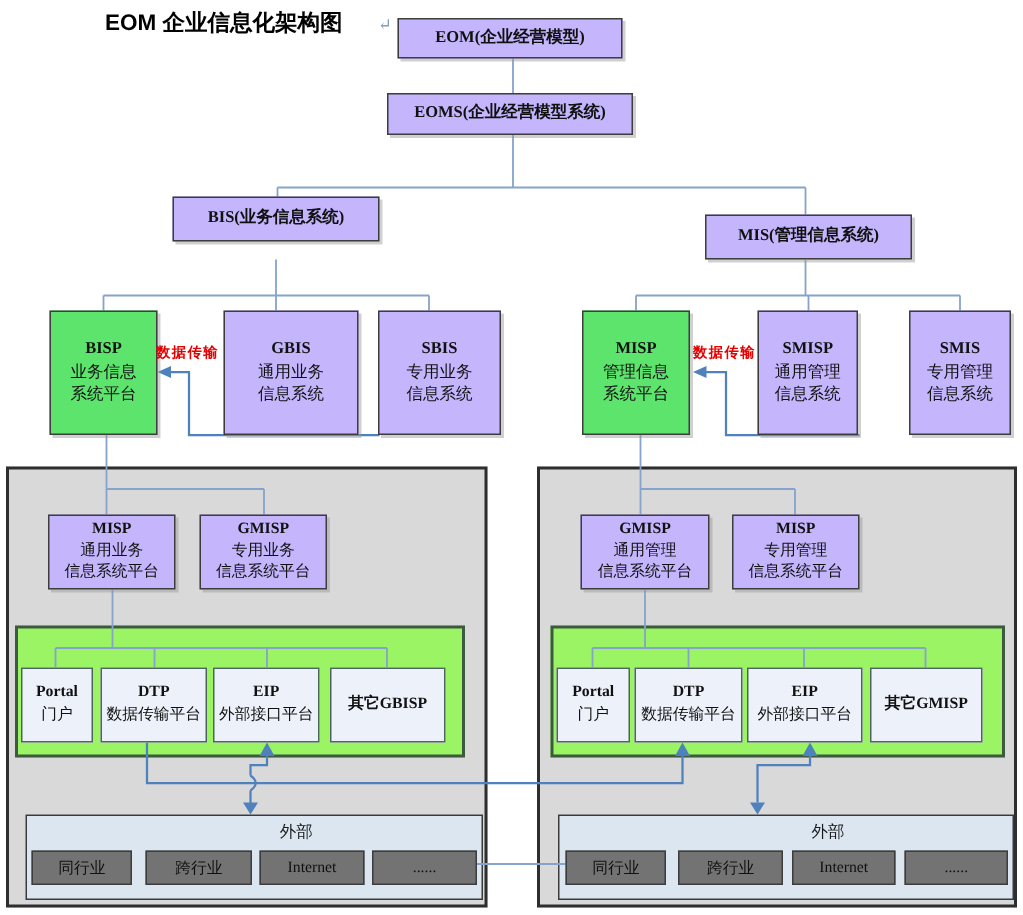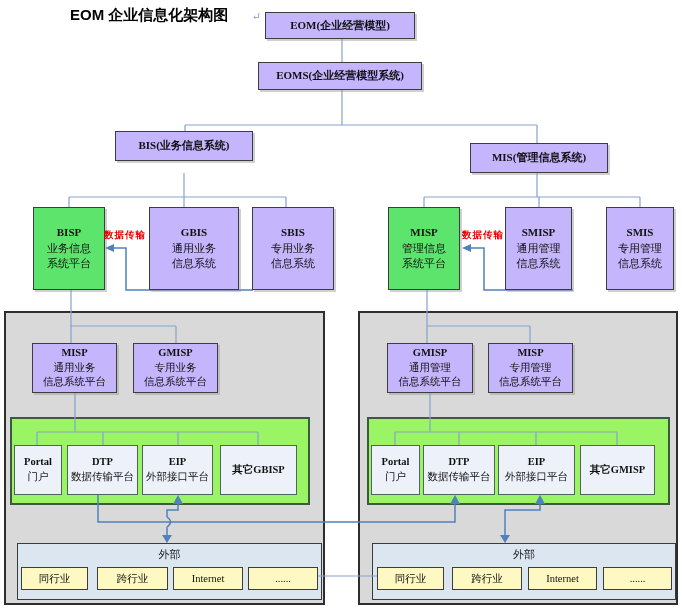--- a/index.html
+++ b/index.html
@@ -4,29 +4,29 @@
 <style>
   html,body{margin:0;padding:0;background:#ffffff;}
   #stage{position:relative;width:682px;height:610px;background:#ffffff;overflow:hidden;
          font-family:"Liberation Serif","DejaVu Serif",serif;}
   #title{position:absolute;left:70px;top:6px;font-family:"Liberation Sans","DejaVu Sans",sans-serif;
          font-weight:bold;font-size:15px;color:#000;}
   #pmark{position:absolute;left:252px;top:10px;font-size:11px;color:#7f9fc6;}
   .gray-cont{position:absolute;background:#d9d9d9;border:2px solid #2e2e2e;box-sizing:border-box;z-index:1;}
   .green-cont{position:absolute;background:#9af464;border:2px solid #3c5a40;box-sizing:border-box;z-index:2;}
   .ext-cont{position:absolute;background:#dce6f1;border:1.5px solid #3a3a3a;box-sizing:border-box;z-index:3;}
-  .ext-label{position:absolute;text-align:center;font-size:11px;color:#1a1a1a;z-index:4;}
+  .ext-label{position:absolute;text-align:center;font-size:11px;color:#1a1a1a;z-index:4;margin-left:28px;}
   svg.wires{position:absolute;left:0;top:0;z-index:4;pointer-events:none;}
   .box{position:absolute;box-sizing:border-box;border:1.5px solid #3d3d3d;background:#c4b5fd;
        display:flex;flex-direction:column;align-items:center;justify-content:center;text-align:center;
        font-size:11px;line-height:1.4;color:#111;z-index:5;box-shadow:2px 2px 0 rgba(150,150,150,.45);}
   .box .b{font-weight:bold;}
   .green-node{background:#5ce46d;}
   .plat{background:#edf2fa;border:1.5px solid #4f6460;box-shadow:none;font-size:10.5px;}
-  .item{position:absolute;box-sizing:border-box;border:1.4px solid #3d3d3d;background:#fef9c3;
+  .item{position:absolute;box-sizing:border-box;border:1.4px solid #3d3d3d;background:#737373;
         display:flex;align-items:center;justify-content:center;font-size:10.5px;color:#111;z-index:5;}
   .dt-label{position:absolute;color:#e60000;font-weight:bold;font-size:9.5px;z-index:6;letter-spacing:1px;}
   .small{font-size:10.5px;}
 </style>
 </head>
 <body>
 
 <div id="stage">
 
   <div id="title">EOM 企业信息化架构图</div>

